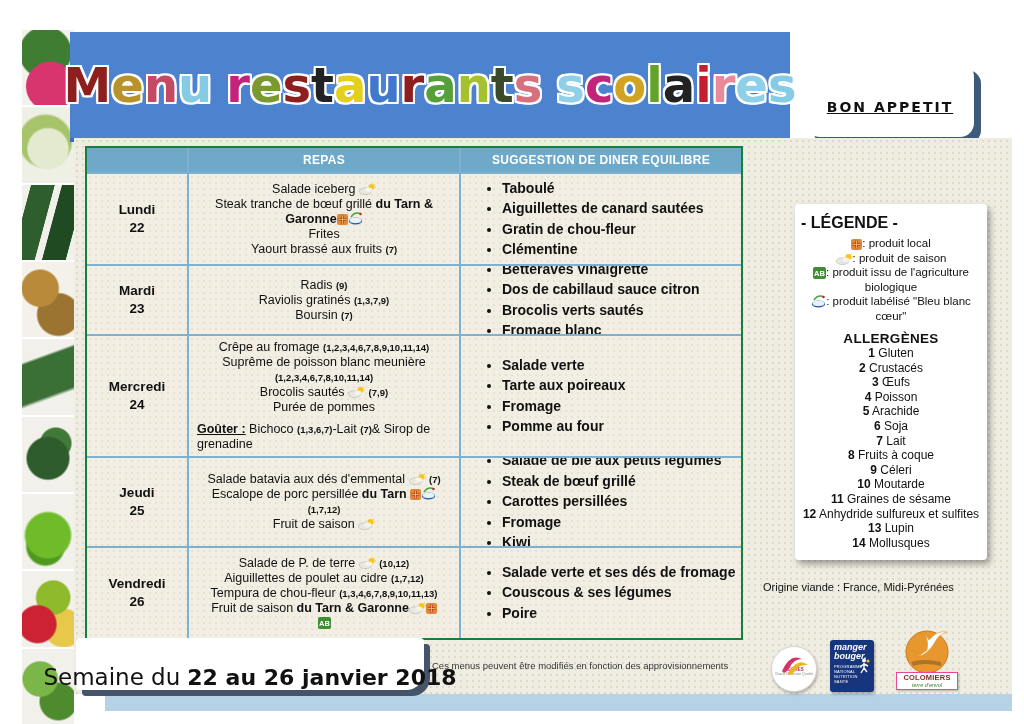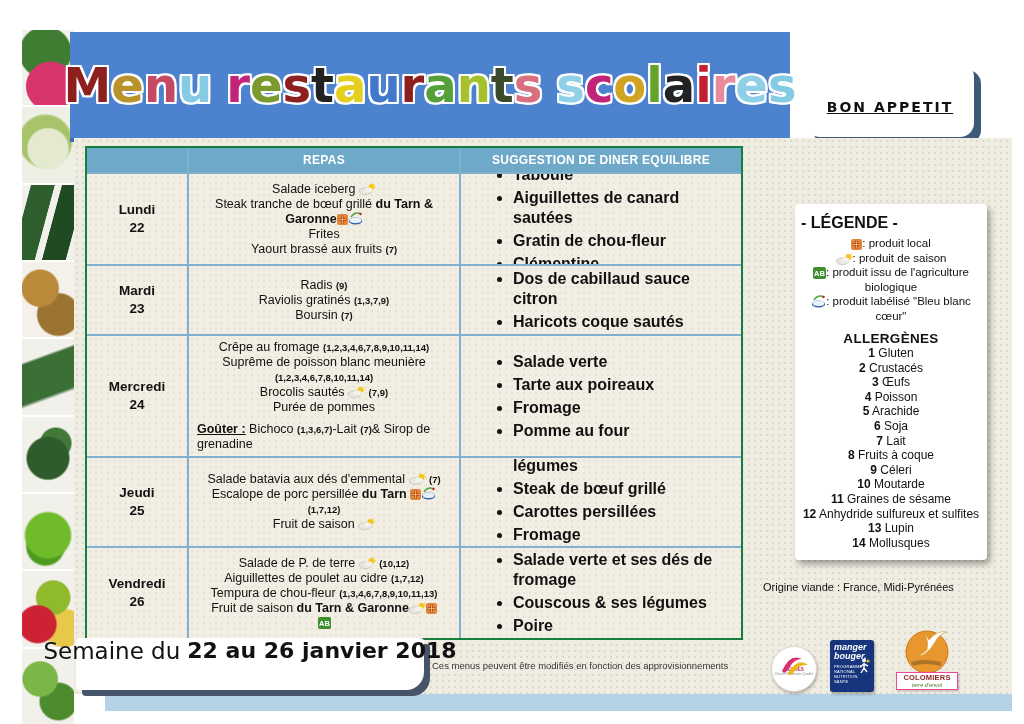--- a/index.html
+++ b/index.html
@@ -60,21 +60,21 @@
             font-weight:bold;font-size:13.5px;line-height:1.3;}
   .menu-cell{display:flex;flex-direction:column;justify-content:center;padding:3px 6px;}
   .menu-line{text-align:center;font-size:12.5px;line-height:15px;}
   .menu-line.left{text-align:left;padding-left:2px;}
   .menu-line.mt{margin-top:7px;}
   .seg-b{font-weight:bold;}
   .seg-u{text-decoration:underline;}
   .seg-a{font-weight:bold;font-size:9.5px;}
   .sugg-cell{display:flex;flex-direction:column;justify-content:center;}
   .sugg-cell ul{margin:0;padding-left:36px;}
-  .sugg-cell li{font-weight:bold;font-size:16px;line-height:1.25;margin:3px 16px;}
+  .sugg-cell li{font-weight:bold;font-size:14px;line-height:1.25;margin:3px 5px;}
 
   
   .ic{display:inline-block;vertical-align:-2px;line-height:0;}
   .ic svg{display:inline-block;}
 
   
   .legend-box{position:absolute;left:795px;top:204px;width:192px;height:356px;background:#fff;
               border-radius:4px;box-shadow:3px 4px 6px rgba(0,0,0,0.35);padding:10px 6px 6px;box-sizing:border-box;}
   .legend-title{text-align:left;font-weight:bold;font-size:16px;margin-bottom:4px;}
   .leg-item{text-align:center;font-size:11.5px;line-height:14.5px;}
@@ -82,21 +82,21 @@
   .allergens-title{text-align:center;font-weight:bold;font-size:13.5px;margin-top:8px;letter-spacing:.3px;}
   .allergen-line{text-align:center;font-size:12px;line-height:14.6px;}
   .allergen-line b{font-weight:bold;}
 
   .origin-line{position:absolute;left:763px;top:581px;width:250px;font-size:11px;}
   .origin-line b{font-weight:normal;}
 
   
   .week-box{position:absolute;left:76px;top:638px;width:348px;height:52px;background:#fff;
             border-radius:4px 4px 18px 4px;box-shadow:6px 6px 0 #46546a;
-            display:flex;align-items:flex-start;justify-content:center;white-space:nowrap;}
+            display:flex;align-items:flex-end;justify-content:center;white-space:nowrap;}
   .week-prefix{font-family:"DejaVu Sans",sans-serif;font-size:23px;}
   .week-dates{font-family:"DejaVu Sans",sans-serif;font-weight:bold;font-size:22px;margin-left:7px;}
   .note-text{position:absolute;left:432px;top:660px;width:300px;font-size:9.5px;color:#333;}
 
   
   .logo-agores{position:absolute;left:771px;top:646px;width:44px;height:44px;background:#fff;border:1px solid #d8d5cc;
                border-radius:50%;box-shadow:1px 2px 3px rgba(0,0,0,.25);overflow:hidden;text-align:center;}
   .agores-name{font-size:4.5px;font-weight:bold;color:#c0245e;margin-top:20px;}
   .agores-sub{font-size:3.5px;color:#888;}
   .logo-mb{position:absolute;left:830px;top:640px;width:44px;height:52px;background:#16357c;border-radius:3px;
@@ -211,21 +211,21 @@
       </div>
       <div class="cell menu-cell">
         <div class="menu-line"><span>Radis </span><span class=" seg-a">(9)</span></div>
         <div class="menu-line"><span>Raviolis gratinés </span><span class=" seg-a">(1,3,7,9)</span></div>
         <div class="menu-line"><span>Boursin </span><span class=" seg-a">(7)</span></div>
       </div>
       <div class="cell sugg-cell">
         <ul>
           <li>Betteraves vinaigrette</li>
           <li>Dos de cabillaud sauce citron</li>
-          <li>Haricots coque sautés</li>
+          <li>Brocolis verts sautés</li>
           <li>Fromage blanc</li>
         </ul>
       </div>
       <div class="cell day-cell">
         <div>Mercredi</div>
         <div>24</div>
       </div>
       <div class="cell menu-cell">
         <div class="menu-line"><span>Crêpe au fromage </span><span class=" seg-a">(1,2,3,4,6,7,8,9,10,11,14)</span></div>
         <div class="menu-line"><span>Suprême de poisson blanc meunière</span></div>

